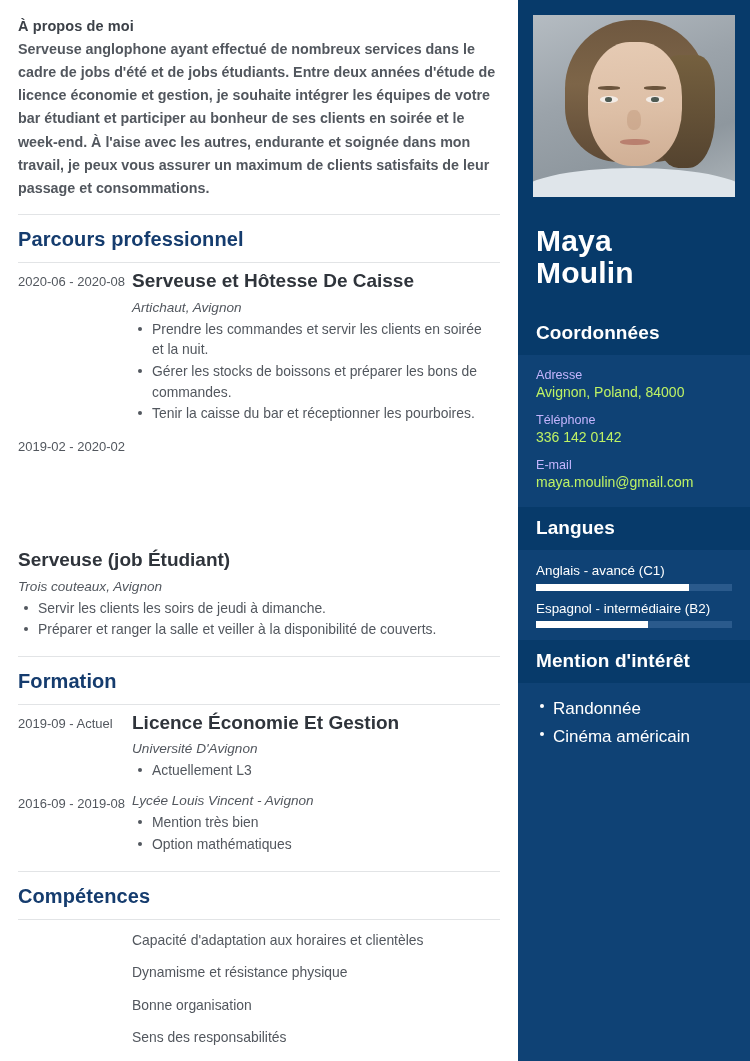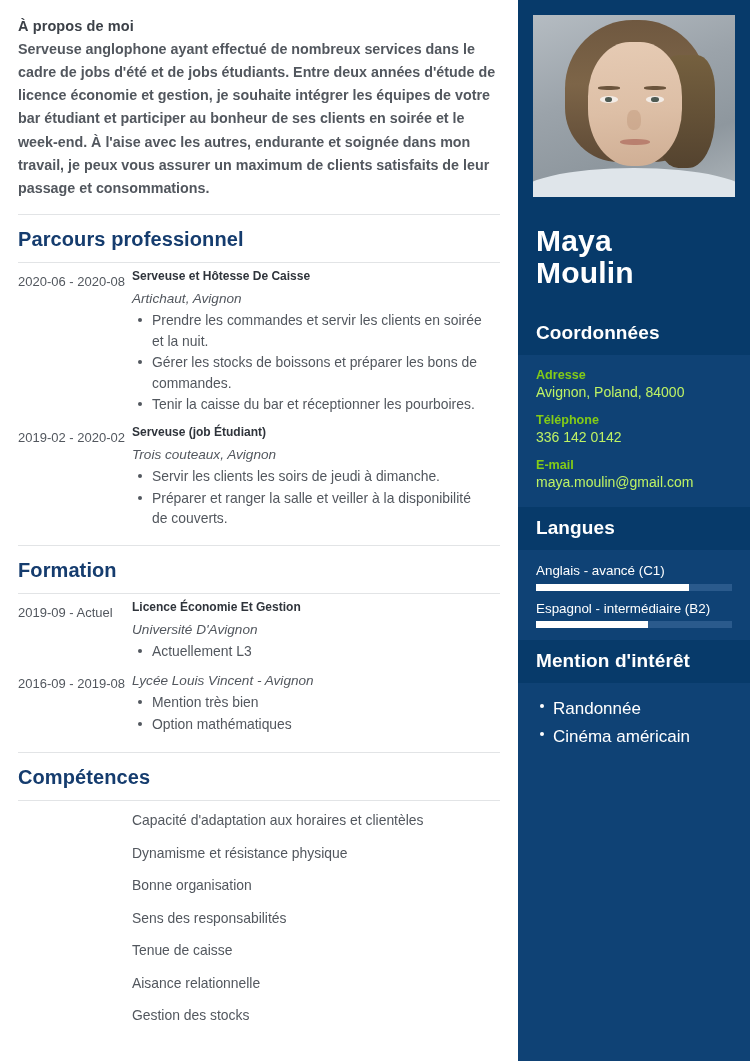--- a/index.html
+++ b/index.html
@@ -66,21 +66,21 @@
     font-size: 13px;
     line-height: 1.52;
     color: #52575e;
     padding-top: 3px;
   }
   .entry-body {
     flex: 1 1 auto;
     padding-right: 14px;
   }
   .entry-title {
-    font-size: 12px;
+    font-size: 19px;
     font-weight: bold;
     color: #2f343b;
     line-height: 1.25;
     margin-bottom: 5px;
   }
   .entry-org {
     font-size: 13.6px;
     font-style: italic;
     color: #52575e;
     line-height: 1.4;
@@ -234,22 +234,22 @@
     font-size: 19px;
     font-weight: bold;
     letter-spacing: 0.1px;
   }
   .side-body {
     padding: 13px 18px 16px 18px;
   }
 
   .contact-label {
     font-size: 12.6px;
-    font-weight: bold;
-    color: #84cc16;
+    font-weight: normal;
+    color: #c4b5fd;
     margin-bottom: 1px;
   }
   .contact-value {
     font-size: 14px;
     color: #bef264;
     margin-bottom: 11px;
     line-height: 1.35;
   }
   .contact-value:last-child { margin-bottom: 0; }
 
@@ -316,21 +316,21 @@
           <div class="entry-title">Serveuse et Hôtesse De Caisse</div>
           <div class="entry-org">Artichaut, Avignon</div>
           <ul class="entry-bullets">
             <li>Prendre les commandes et servir les clients en soirée et la nuit.</li>
             <li>Gérer les stocks de boissons et préparer les bons de commandes.</li>
             <li>Tenir la caisse du bar et réceptionner les pourboires.</li>
           </ul>
         </div>
       </div>
 
-      <div class="entry" style="margin-top:9px;">
+      <div class="entry" style="margin-top:9px;flex-direction:column;">
         <div class="entry-dates">2019-02 - 2020-02</div>
         <div class="entry-body">
           <div class="entry-title">Serveuse (job Étudiant)</div>
           <div class="entry-org">Trois couteaux, Avignon</div>
           <ul class="entry-bullets">
             <li>Servir les clients les soirs de jeudi à dimanche.</li>
             <li>Préparer et ranger la salle et veiller à la disponibilité de couverts.</li>
           </ul>
         </div>
       </div>

